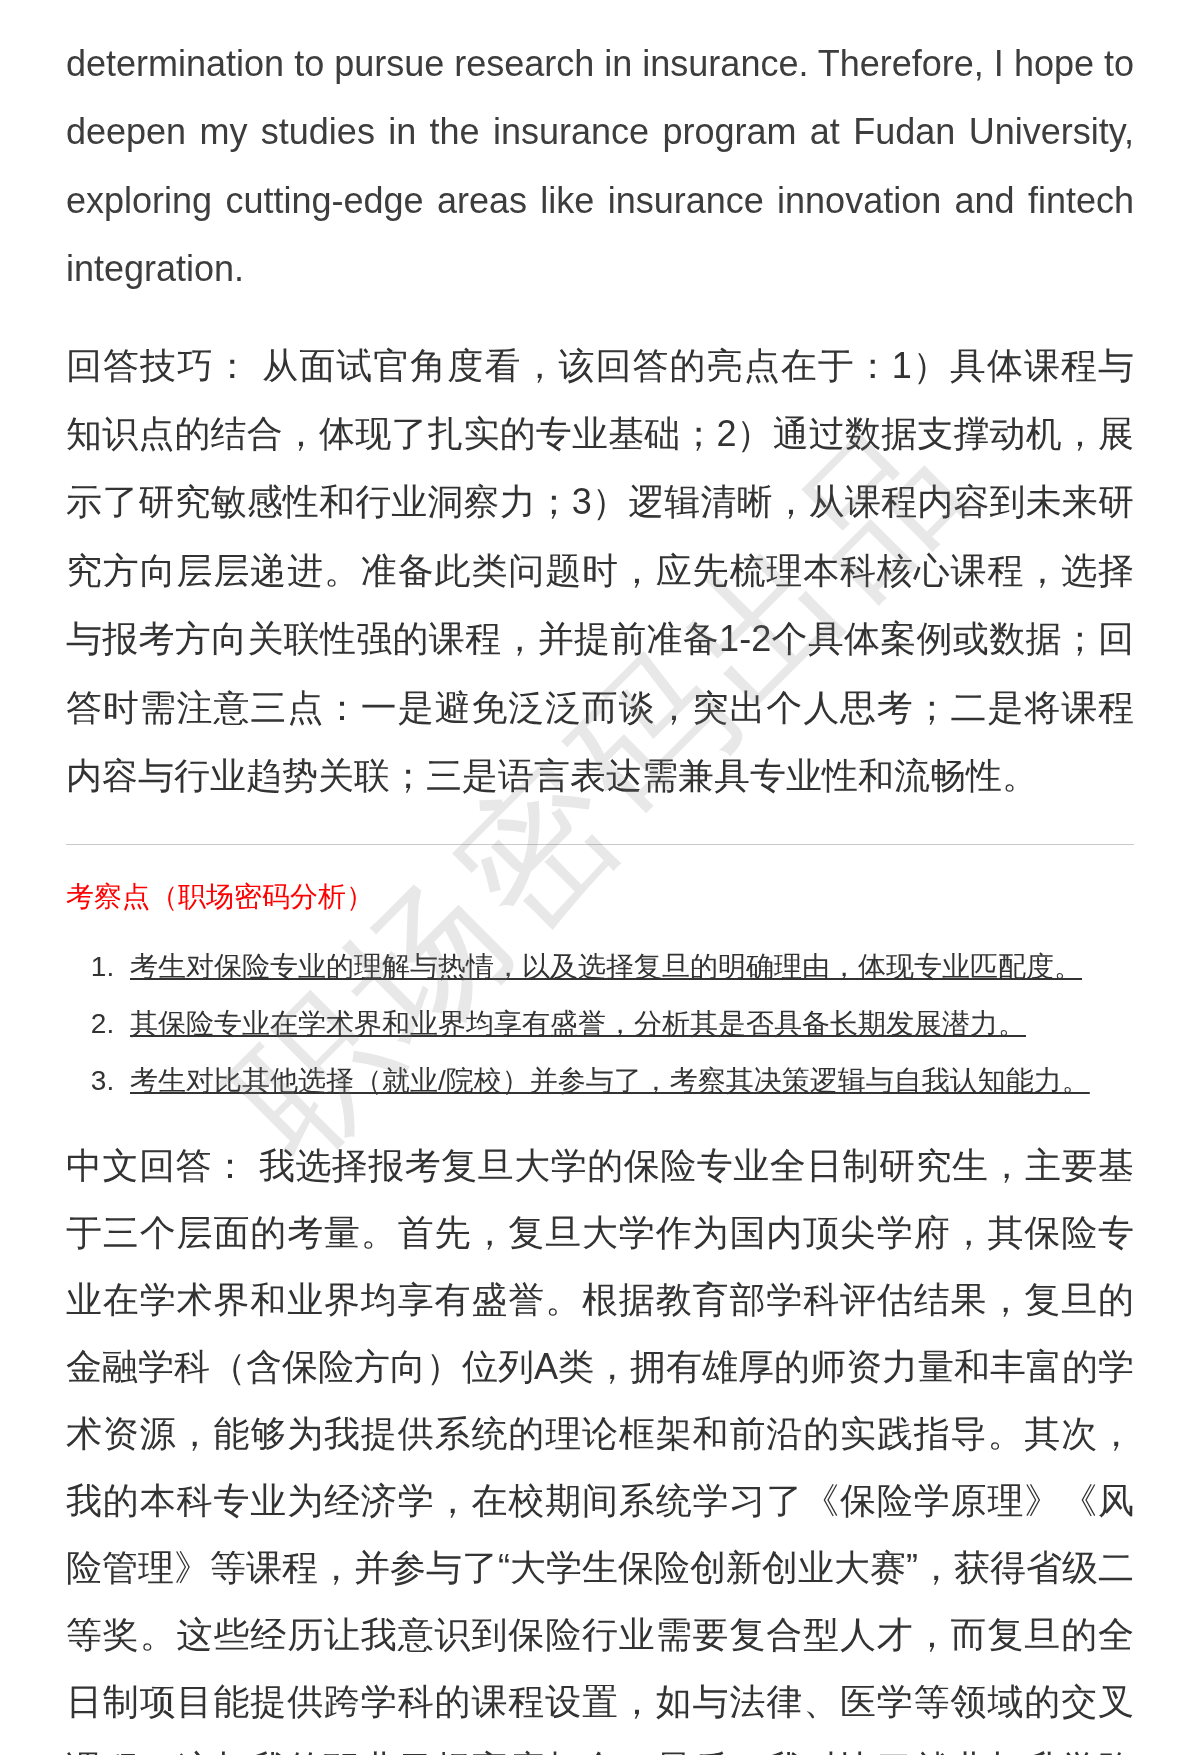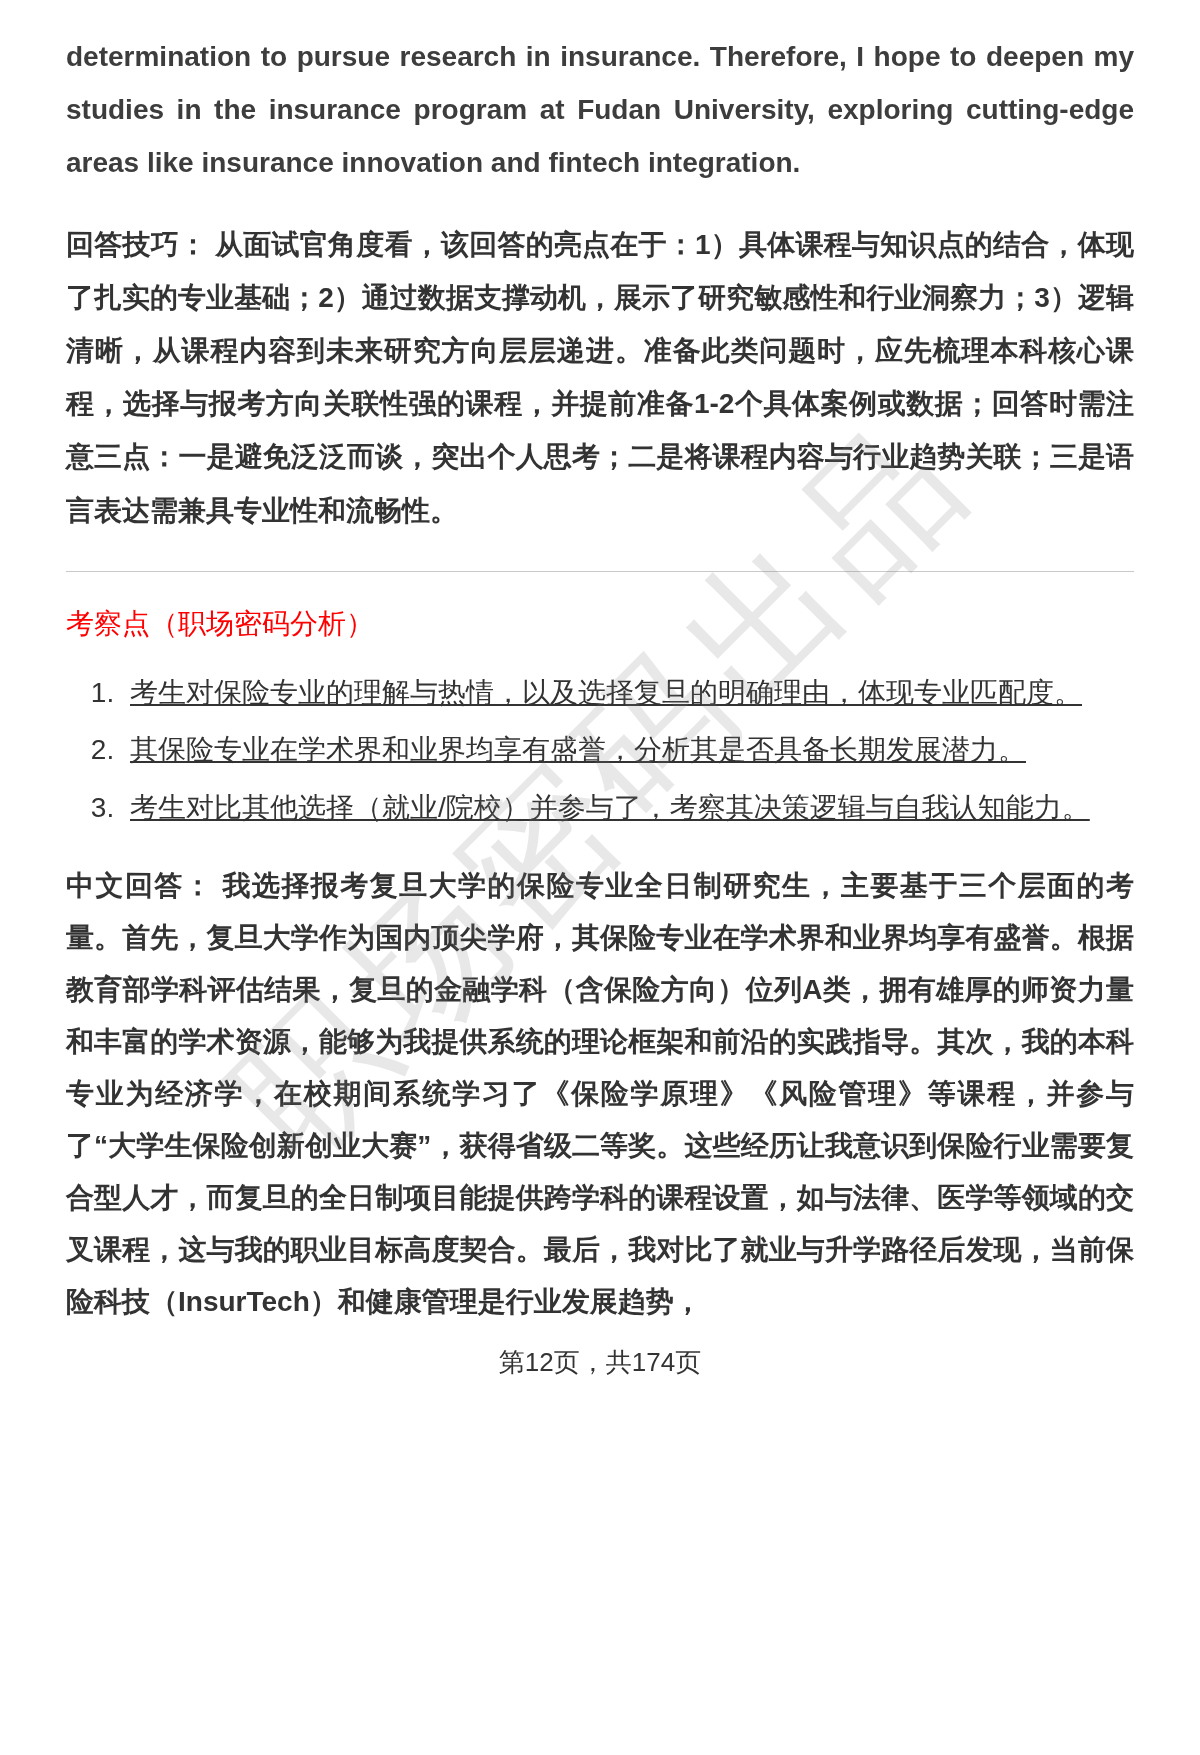--- a/index.html
+++ b/index.html
@@ -27,26 +27,25 @@
     transform: translate(-50%, -50%) rotate(-45deg);
     font-size: 150px;
     letter-spacing: 10px;
     color: rgba(128, 128, 128, 0.18);
     white-space: nowrap;
     pointer-events: none;
     z-index: 2;
     font-weight: 400;
   }
   .para {
-    font-size: 28px;
+    font-size: 36px;
     line-height: 1.9;
     margin: 0 0 28px 0;
     text-align: justify;
     color: #333333;
-    font-weight: bold;
   }
   .para-en { color: #3d3d3d; }
   .divider {
     border: none;
     border-top: 1px solid #c9c9c9;
     margin: 34px 0 32px 0;
   }
   .red-heading {
     color: #ff0000;
     font-size: 29px;

